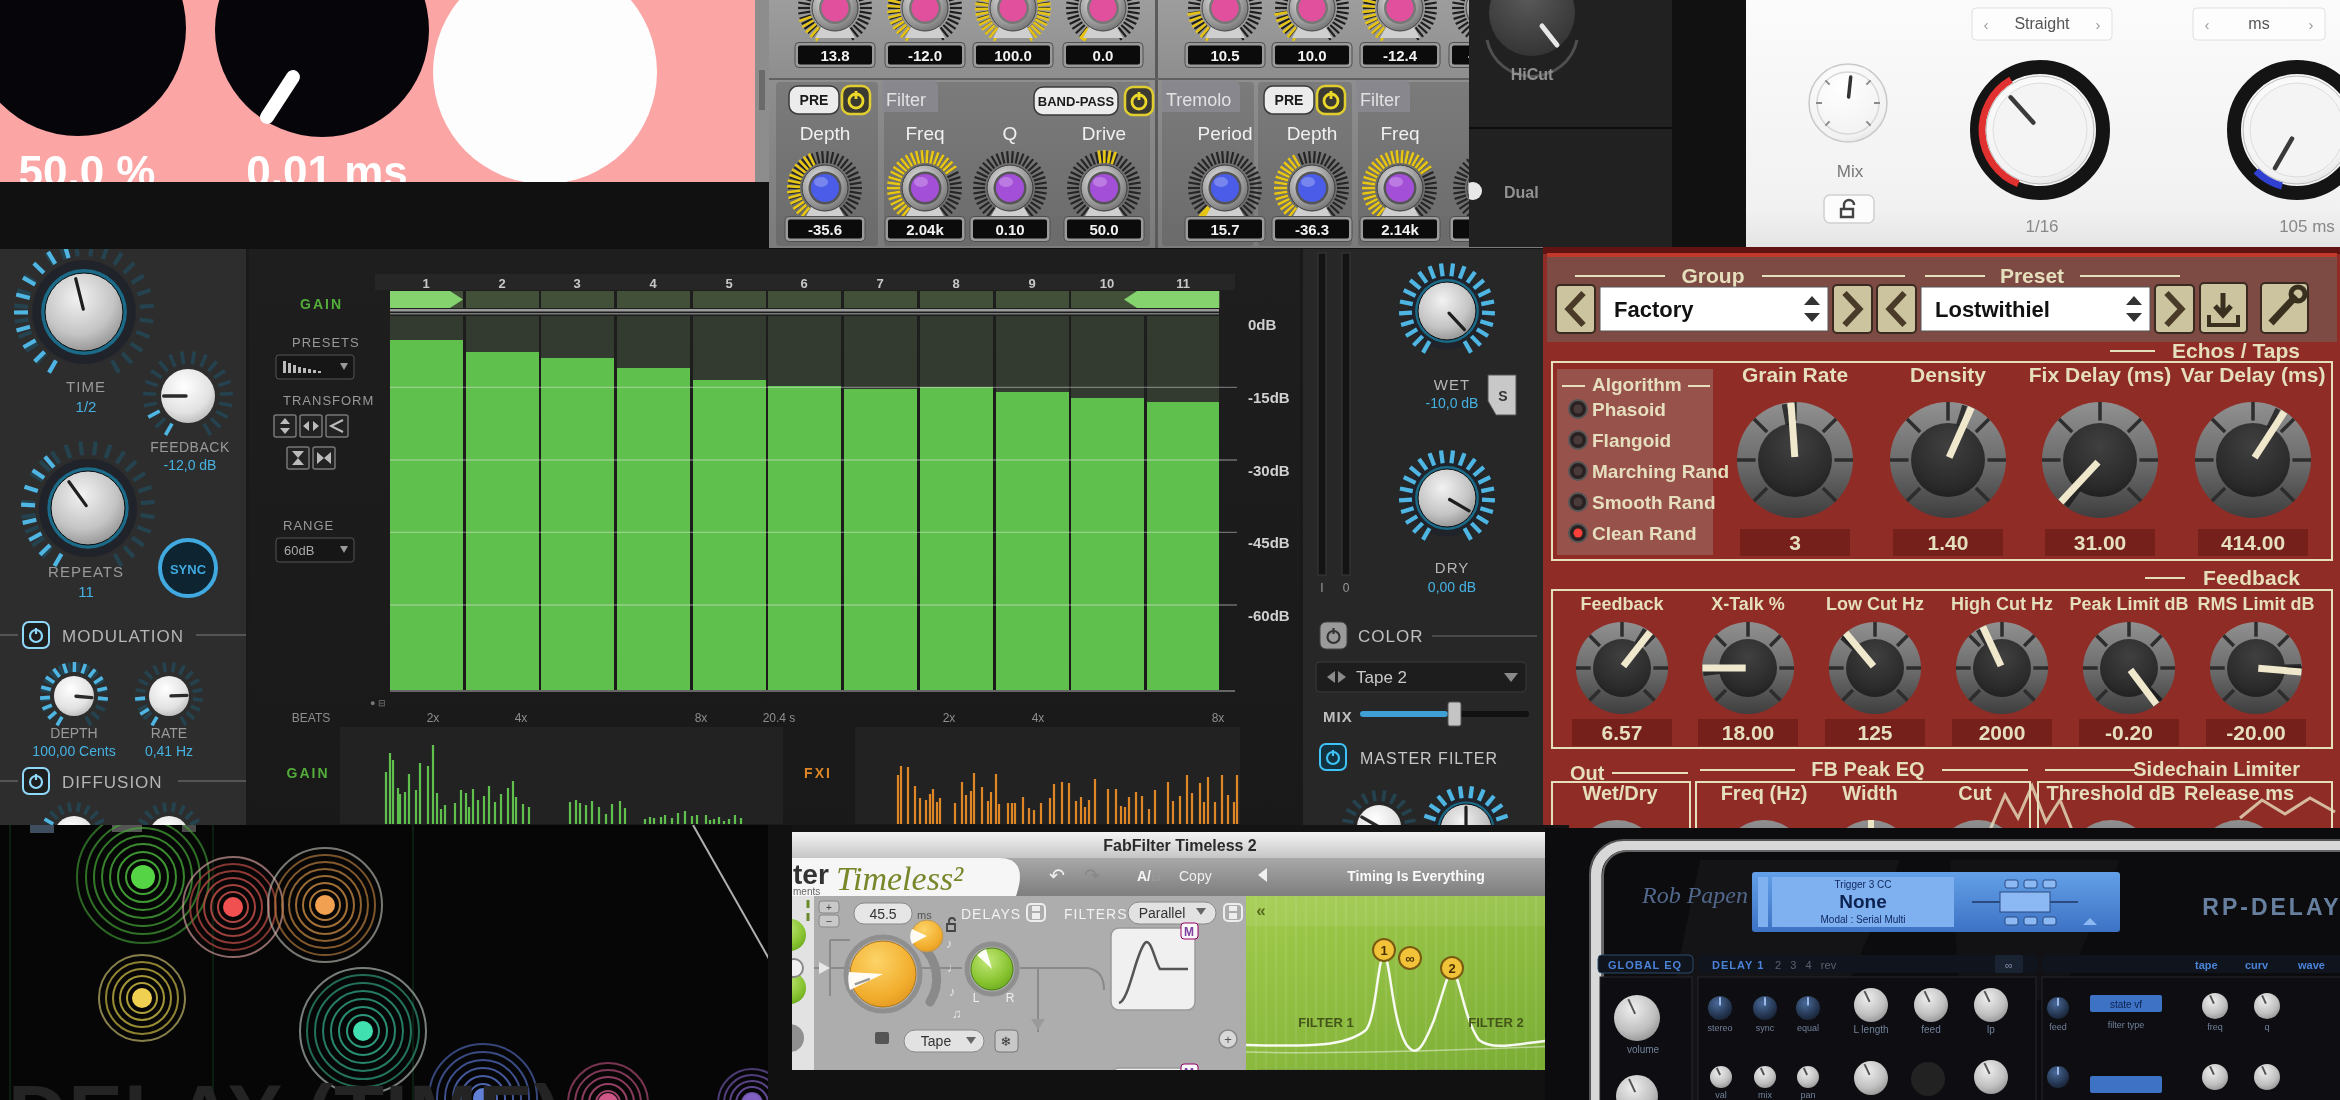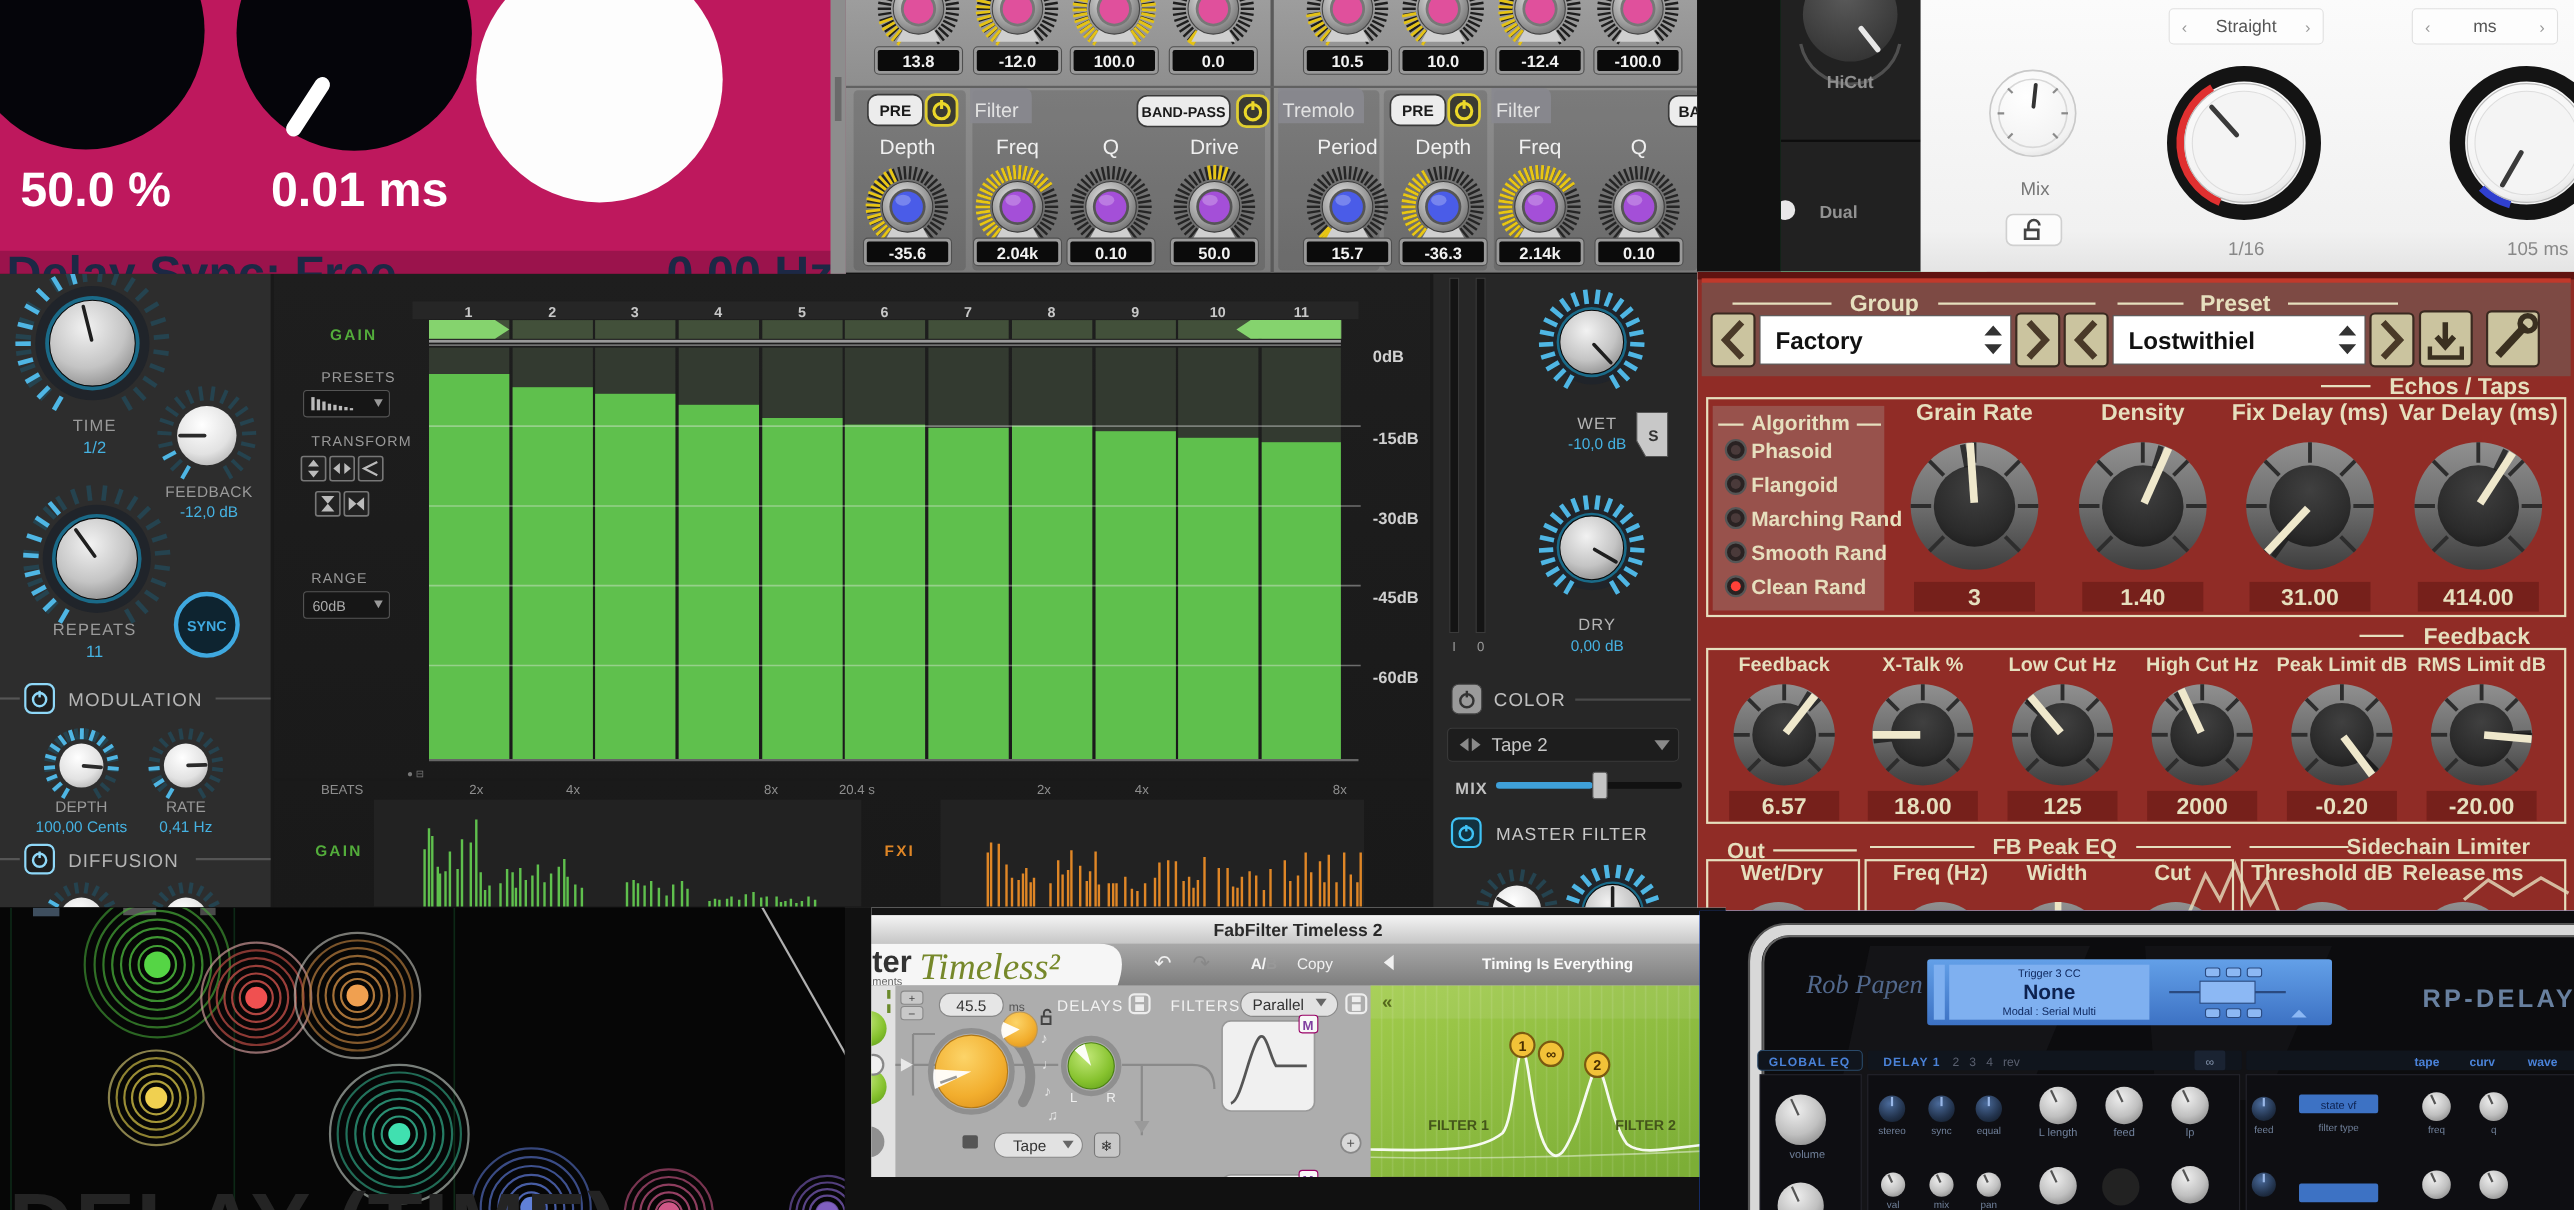--- a/index.html
+++ b/index.html
@@ -1,21 +1,21 @@
 <!DOCTYPE html>
 <html><head><meta charset="utf-8"><style>
 html,body{margin:0;padding:0;background:#000;}
 #root{position:relative;width:2340px;height:1100px;overflow:hidden;background:#111;
  font-family:"Liberation Sans",sans-serif;}
 .abs{position:absolute;}
 svg{display:block;}
 </style></head><body>
 <div id="root">
 
-<div class="abs" style="left:0;top:0;width:769px;height:249px;background:#be185d;overflow:hidden">
+<div class="abs" style="left:0;top:0;width:769px;height:182px;background:#fca5a5;overflow:hidden">
       <svg width="769" height="249" viewBox="0 0 769 249">
         <circle cx="78" cy="28" r="108" fill="#05050a"></circle>
         <circle cx="322" cy="30" r="107" fill="#05050a"></circle>
         <line x1="293" y1="77" x2="267" y2="117" stroke="#fff" stroke-width="14" stroke-linecap="round"></line>
         <circle cx="545" cy="72" r="112" fill="#fdfdfd"></circle>
         <text x="87" y="187" font-size="44" fill="#fff" text-anchor="middle" font-weight="bold">50.0 %</text>
         <text x="327" y="187" font-size="44" fill="#fff" text-anchor="middle" font-weight="bold">0.01 ms</text>
         <rect x="0" y="228" width="769" height="21" fill="#000" opacity="0.18"></rect>
         <text x="6" y="264" font-size="44" fill="#1c2845" font-weight="bold">Delay Sync: Free</text>
         <text x="606" y="264" font-size="44" fill="#1c2845" font-weight="bold">0.00 Hz</text>
@@ -935,21 +935,21 @@
         <rect x="1275.0" y="219.5" width="74" height="19" rx="2" fill="#0b0b0b"></rect>
         <text x="1312" y="235" font-size="15" font-weight="bold" fill="#f2f2f2" text-anchor="middle">-36.3</text>
         <rect x="1360.0" y="216.5" width="80" height="25" rx="4" fill="#9a9a9a" stroke="#4f4f4f"></rect>
         <rect x="1363.0" y="219.5" width="74" height="19" rx="2" fill="#0b0b0b"></rect>
         <text x="1400" y="235" font-size="15" font-weight="bold" fill="#f2f2f2" text-anchor="middle">2.14k</text>
         <rect x="1450.0" y="216.5" width="80" height="25" rx="4" fill="#9a9a9a" stroke="#4f4f4f"></rect>
         <rect x="1453.0" y="219.5" width="74" height="19" rx="2" fill="#0b0b0b"></rect>
         <text x="1490" y="235" font-size="15" font-weight="bold" fill="#f2f2f2" text-anchor="middle">0.10</text>
       </svg>
     </div>
-<div class="abs" style="left:1619px;top:0;width:187px;height:247px;background:#22c55e;overflow:hidden">
+<div class="abs" style="left:1469px;top:0;width:203px;height:247px;background:#737373;overflow:hidden">
       <svg width="203" height="247" viewBox="1543 0 203 247">
         <defs>
           <radialGradient id="hk" cx="0.45" cy="0.3" r="0.9">
             <stop offset="0" stop-color="#5a5a5a"></stop>
             <stop offset="1" stop-color="#2a2a2a"></stop>
           </radialGradient>
         </defs>
         <rect x="1543" y="0" width="203" height="247" fill="#212121"></rect>
         <path d="M1561,40 A46,46 0 0 0 1651,40" stroke="#4f4f4f" stroke-width="3" fill="none"></path>
         <circle cx="1606" cy="13" r="43" fill="url(#hk)"></circle>

